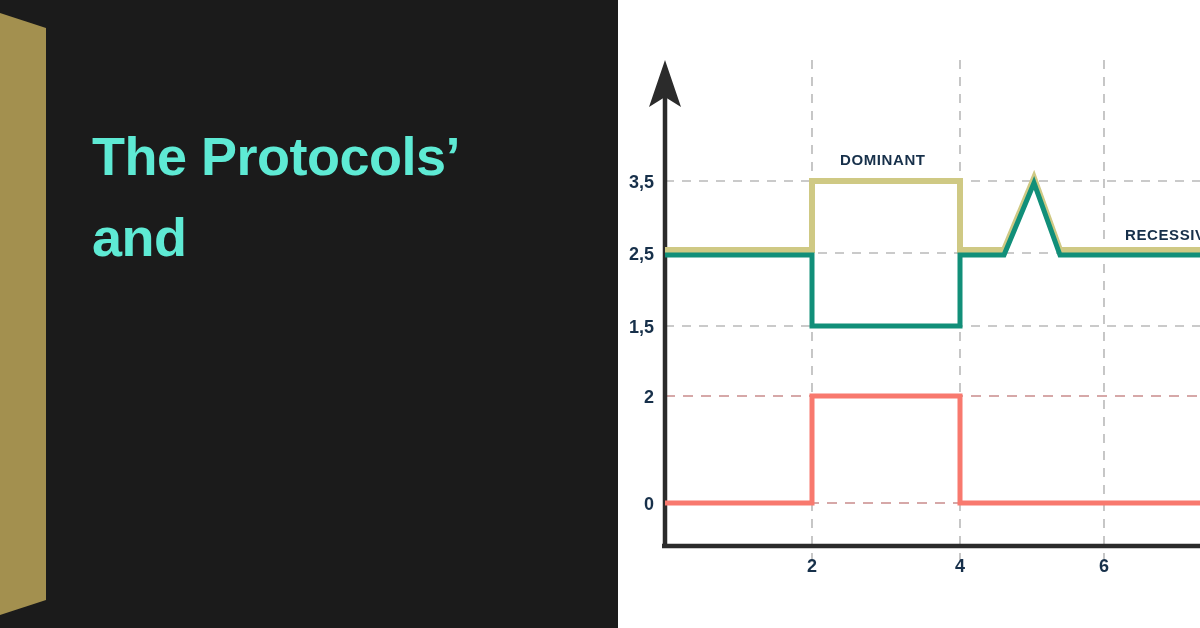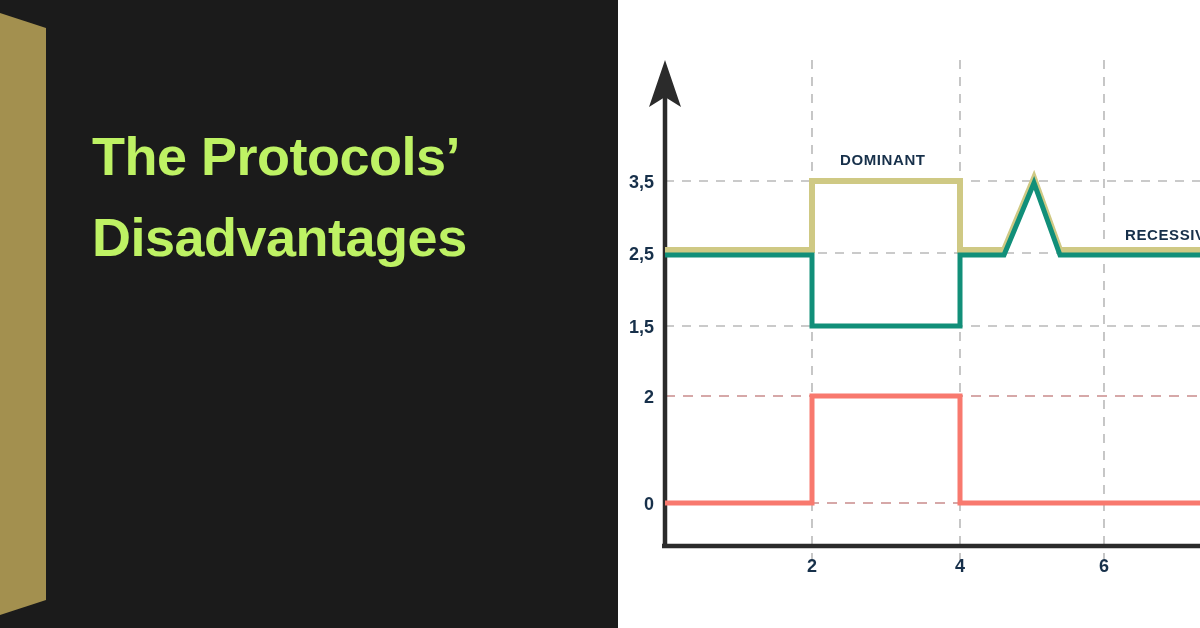--- a/index.html
+++ b/index.html
@@ -30,21 +30,21 @@
     left:0; top:0;
     width:48px; height:628px;
   }
   #title-block {
     position:absolute;
     left:92px;
     top:116px;
     width:500px;
   }
   .title-line {
-    color:#bef264;
+    color:#5eead4;
     font-size:54px;
     font-weight:bold;
     line-height:1.50;
     letter-spacing:-0.5px;
     white-space:nowrap;
   }
 
   
   #chart-panel {
     position:absolute;
@@ -75,21 +75,21 @@
 <div id="page">
 
   <div id="left-panel">
 
     <svg id="gold-stripe" width="48" height="628" viewBox="0 0 48 628">
       <polygon points="0,13 46,28 46,600 0,615" fill="#a3904f"></polygon>
     </svg>
 
     <div id="title-block">
       <div class="title-line">The Protocols’</div>
-      <div class="title-line">Disadvantages</div>
+      <div class="title-line">and</div>
     </div>
   </div>
 
   <div id="chart-panel">
     <svg id="chart-svg" width="582" height="628" viewBox="0 0 582 628">
 
       <g>
         <line id="gl-y35" x1="47" y1="181" x2="582" y2="181" stroke="#b9b9b9" stroke-width="1.6" stroke-dasharray="9 8"></line>
         <line id="gl-y25" x1="47" y1="253" x2="582" y2="253" stroke="#b9b9b9" stroke-width="1.6" stroke-dasharray="9 8"></line>
         <line id="gl-y15" x1="47" y1="326" x2="582" y2="326" stroke="#b9b9b9" stroke-width="1.6" stroke-dasharray="9 8"></line>

